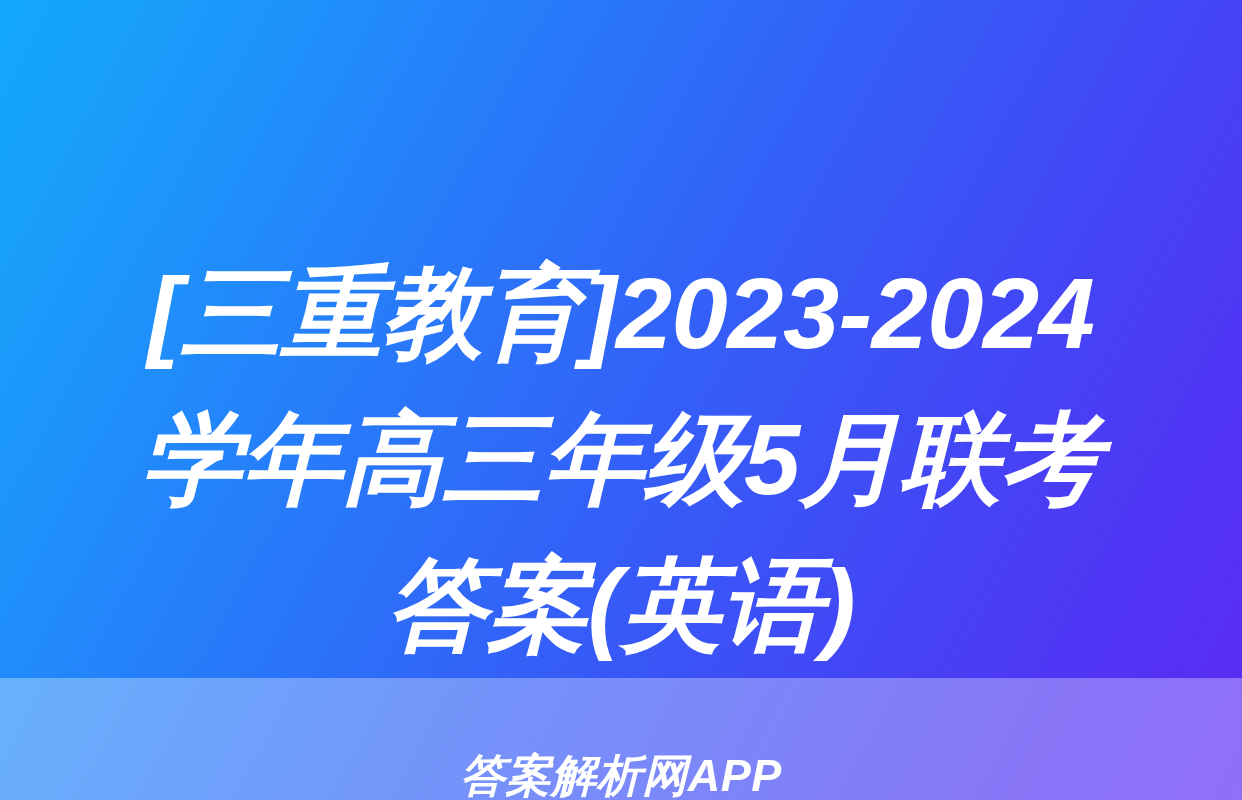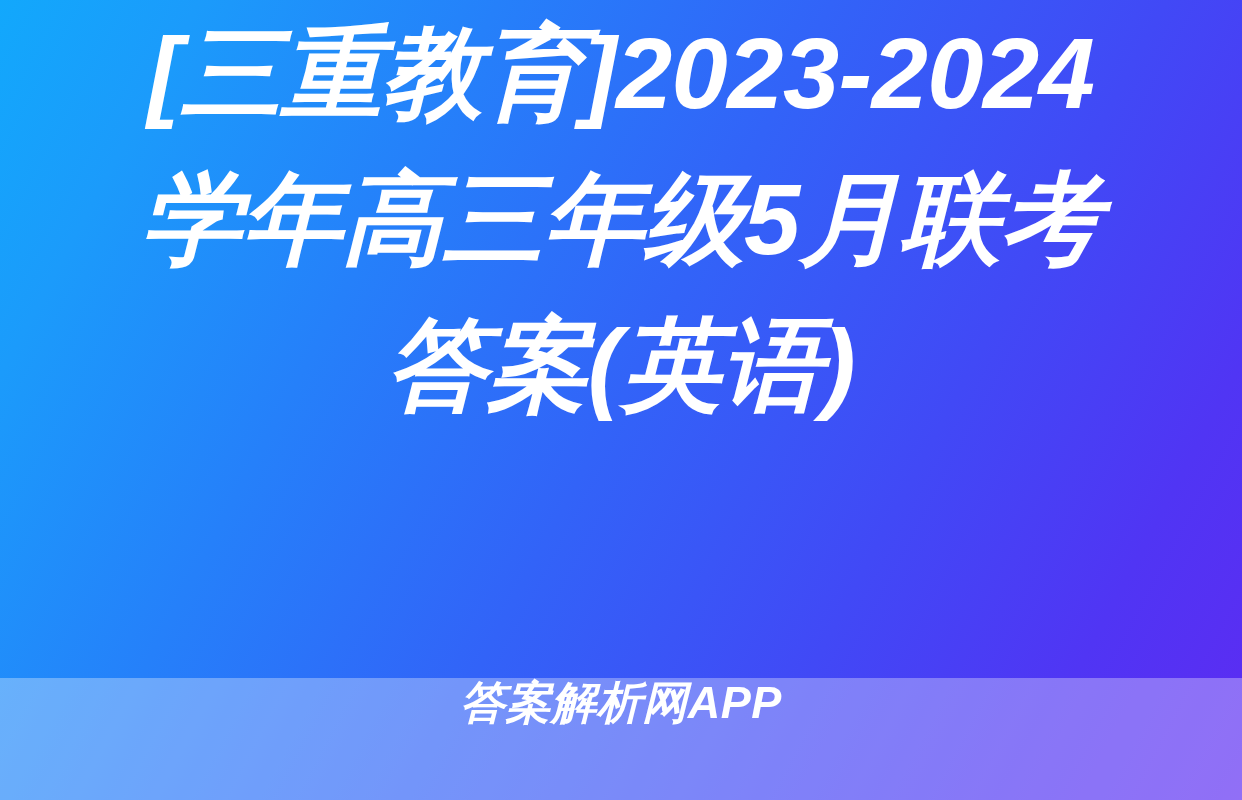--- a/index.html
+++ b/index.html
@@ -28,21 +28,21 @@
   }
 
   
   .title-area {
     position: absolute;
     left: 0;
     right: 0;
     top: 0;
     height: 678px;
     display: flex;
-    align-items: flex-start;
+    align-items: flex-end;
     justify-content: center;
     box-sizing: border-box;
     padding: 0 108px;
   }
 
   .title {
     margin: 0;
     width: 100%;
     text-align: center;
     color: #ffffff;
@@ -57,21 +57,21 @@
 
   
   .footer-band {
     position: absolute;
     left: 0;
     right: 0;
     top: 678px;
     height: 122px;
     background: rgba(255, 255, 255, 0.32);
     display: flex;
-    align-items: flex-start;
+    align-items: flex-end;
     justify-content: center;
   }
 
   .watermark {
     margin: 0;
     text-align: center;
     color: #ffffff;
     font-size: 45px;
     line-height: 1.1;
     font-weight: 700;

